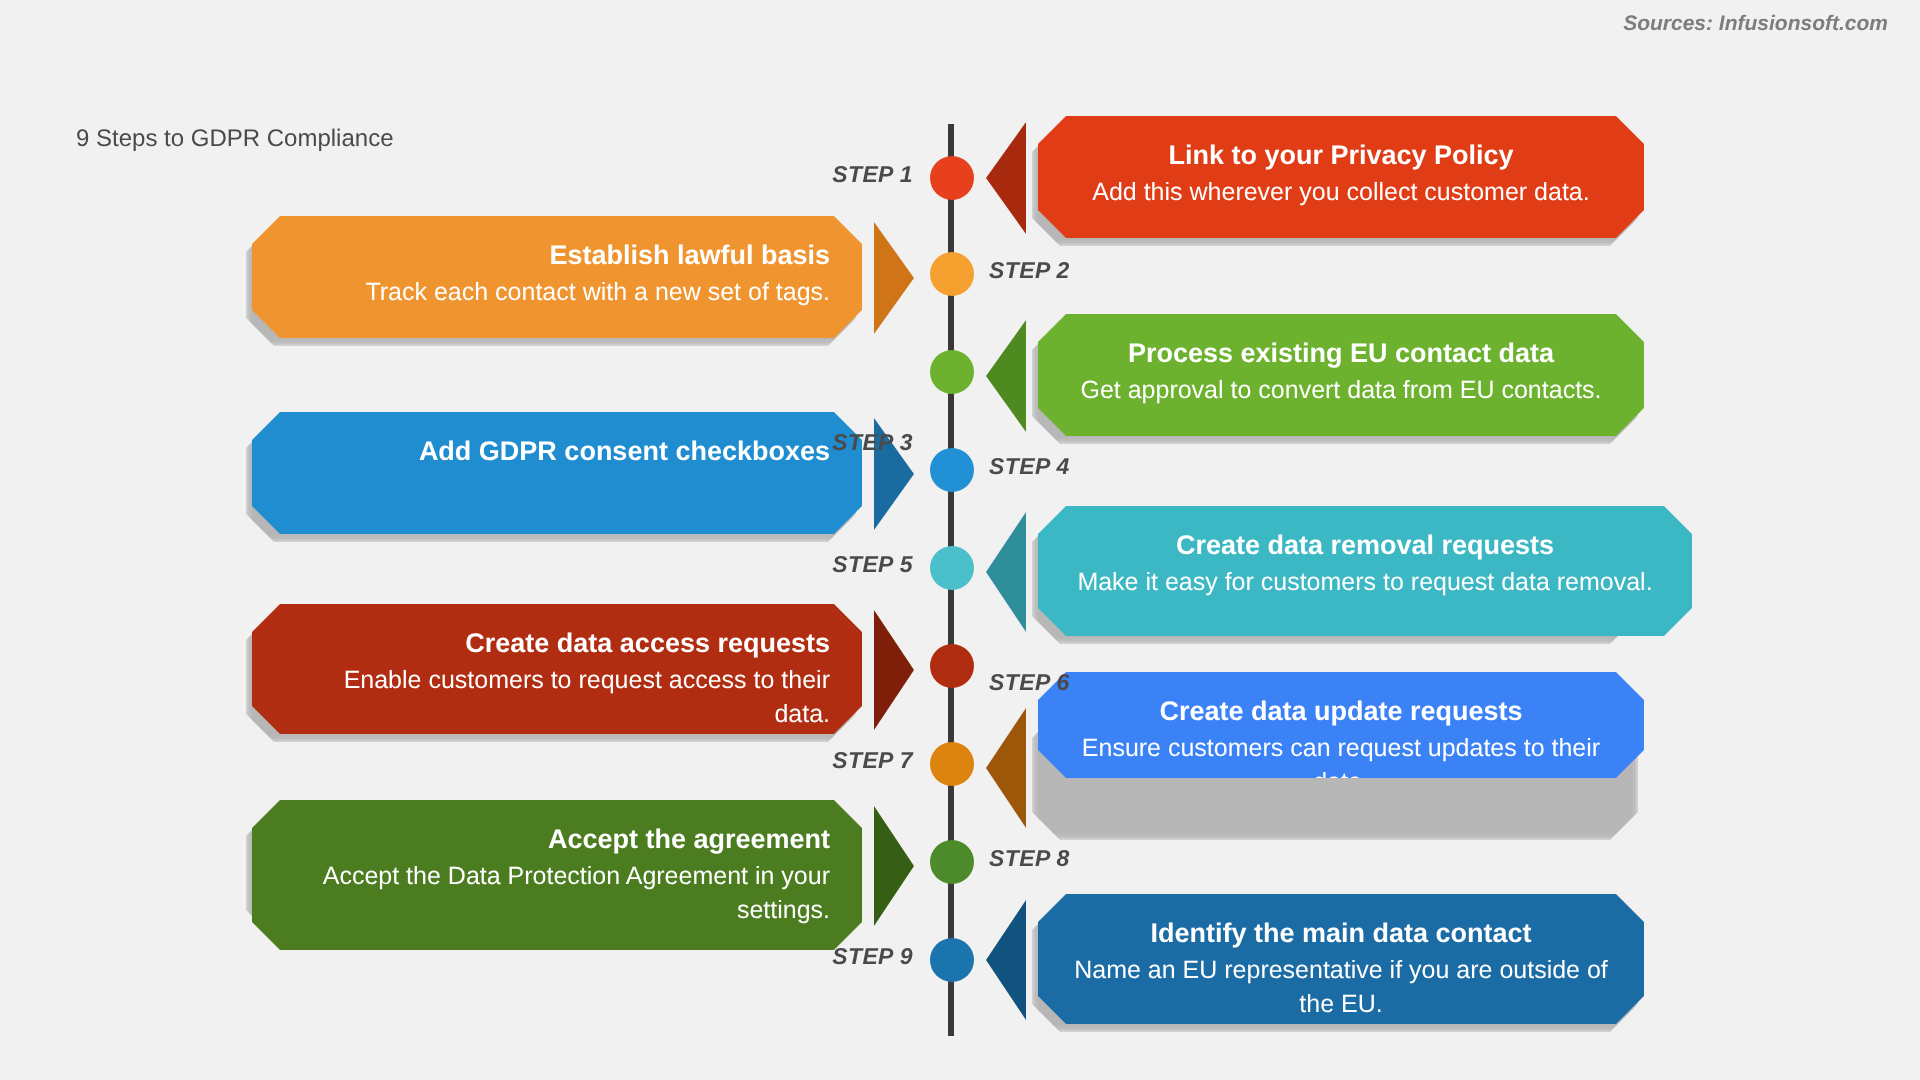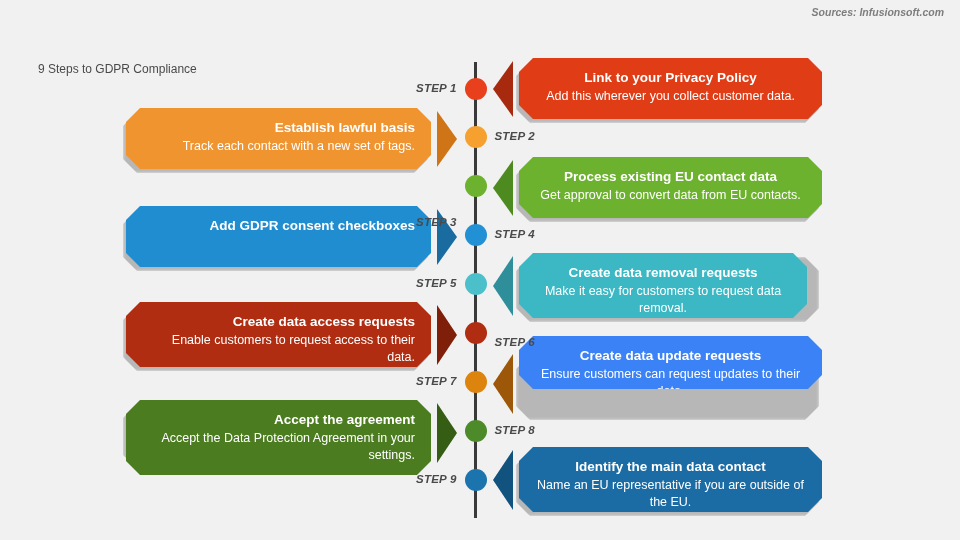--- a/index.html
+++ b/index.html
@@ -179,21 +179,21 @@
         <div class="card-title">Add GDPR consent checkboxes</div>
       </div>
       <div class="pointer" style="top: 208.5px; width: 20px; height: 56px; left: 437px;">
         <svg width="20" height="56" viewBox="0 0 20 56">
           <polygon points="20,28 0,0 0,56" fill="#1a6ca0"></polygon>
         </svg>
       </div>
       <div class="step-dot" style="top: 224px; left: 464.5px; background: rgb(33, 144, 212);"></div>
       <div class="step-label right" style="top: 228px; color: rgb(74, 74, 74); left: 494.5px;">STEP 4</div>
       <div class="card-shadow" style="left: 516px; top: 257px; width: 303px; height: 65px;"></div>
-      <div class="card right-card" style="left: 519px; top: 253px; width: 288px; height: 65px; background: rgb(60, 184, 196);">
+      <div class="card right-card" style="left: 519px; top: 253px; width: 327px; height: 65px; background: rgb(60, 184, 196);">
         <div class="card-title">Create data removal requests</div>
         <div class="card-desc">Make it easy for customers to request data removal.</div>
       </div>
       <div class="pointer" style="top: 255.5px; width: 20px; height: 60px; left: 493px;">
         <svg width="20" height="60" viewBox="0 0 20 60">
           <polygon points="0,30 20,0 20,60" fill="#2e8f9a"></polygon>
         </svg>
       </div>
       <div class="step-dot" style="top: 273px; left: 464.5px; background: rgb(76, 192, 202);"></div>
       <div class="step-label left" style="top: 277px; color: rgb(74, 74, 74); left: 400.5px; width: 56px;">STEP 5</div>

